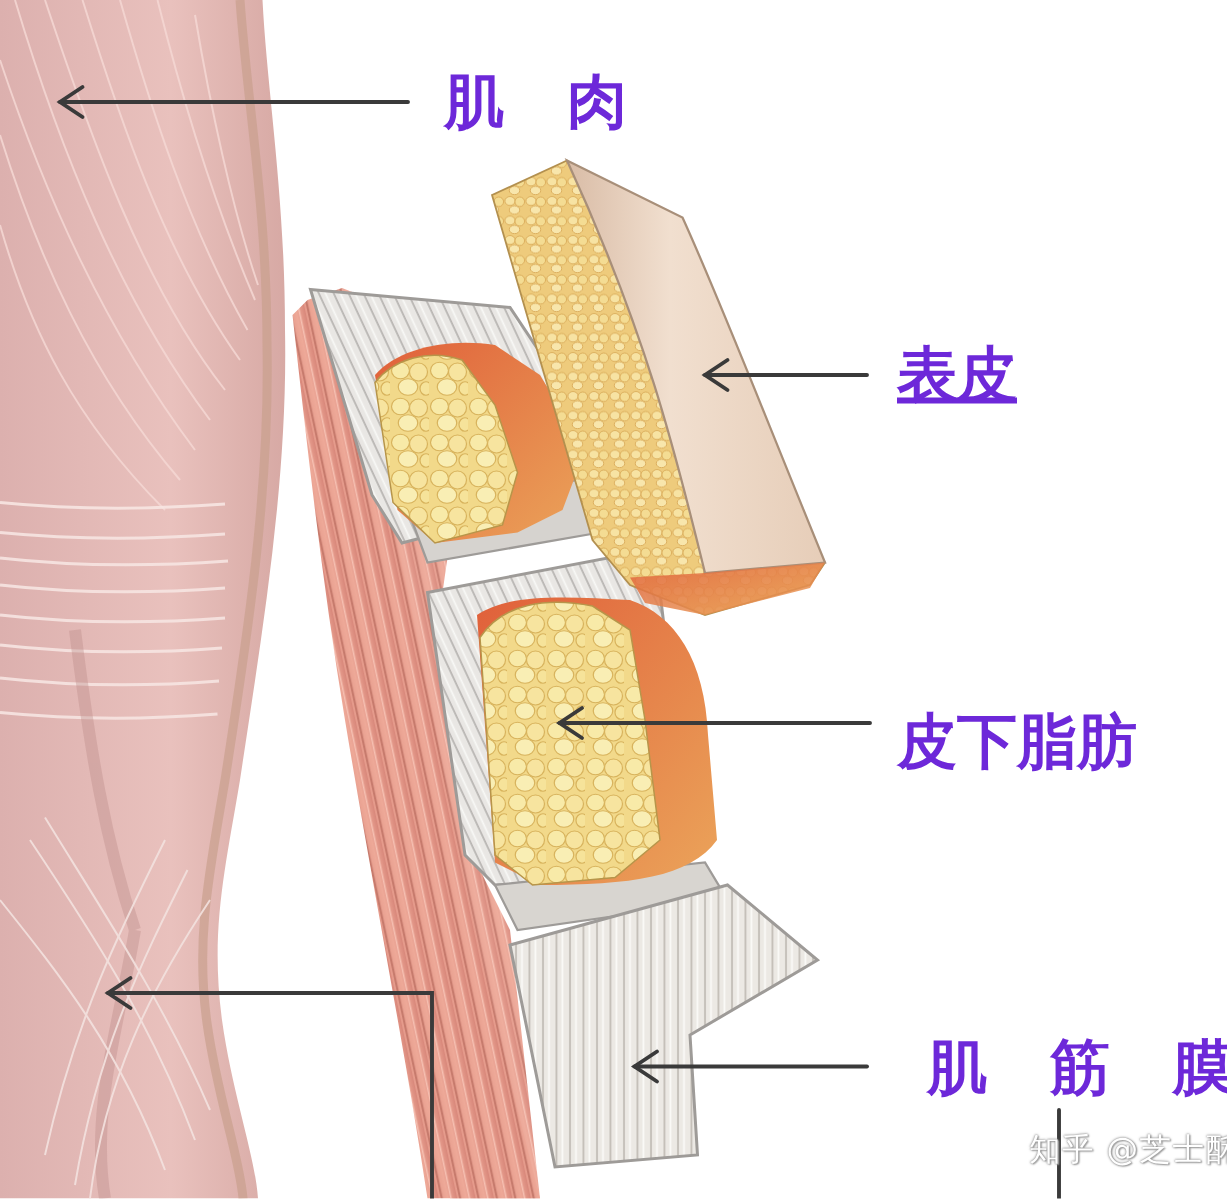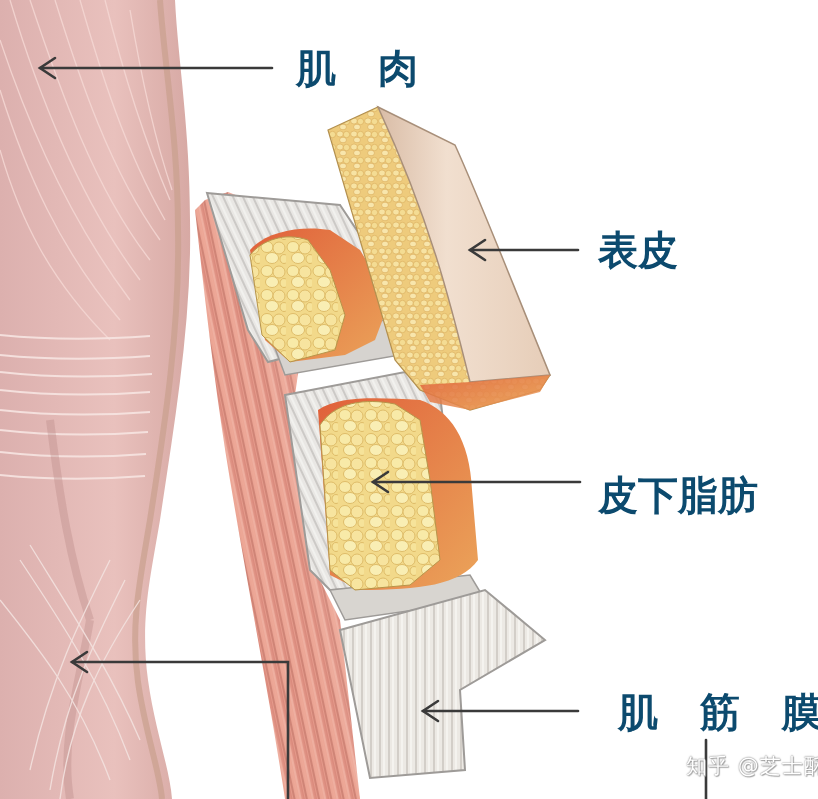--- a/index.html
+++ b/index.html
@@ -1,20 +1,20 @@
 <!DOCTYPE html>
 <html><head>
   <meta charset="utf-8">
   <style>
     html, body { margin: 0; padding: 0; background: #ffffff; }
     body { width: 818px; height: 799px; overflow: hidden; position: relative; font-family: "DejaVu Sans", sans-serif; }
     .canvas { position: absolute; left: 0; top: 0; width: 818px; height: 799px; }
     .label {
       position: absolute;
-      color: #0c4a6e;
+      color: #6d28d9;
       font-family: "DejaVu Sans", sans-serif;
       font-weight: bold;
       font-size: 40px;
       line-height: 1;
       white-space: nowrap;
     }
     .label.spaced { letter-spacing: 14px; }
     .watermark {
       position: absolute;
       left: 646px; top: 752px;
@@ -166,16 +166,16 @@
       <polyline points="288,799 288,662 72,662"></polyline>
       <polyline points="87,652 72,662 87,672"></polyline>
     </g>
     <g>
       <line x1="706" y1="740" x2="706" y2="799"></line>
     </g>
   </g>
 </svg>
 
 <div class="label spaced" style="left:296px; top:48px;">肌 肉</div>
-<div class="label" style="left:598px; top:230px;">表皮</div>
+<div class="label" style="left:598px; top:230px;text-decoration:underline;">表皮</div>
 <div class="label" style="left:598px; top:475px;">皮下脂肪</div>
 <div class="label spaced" style="left:618px; top:692px;">肌 筋 膜</div>
 <div class="watermark">知乎 @芝士酥</div>
 
 </body></html>

